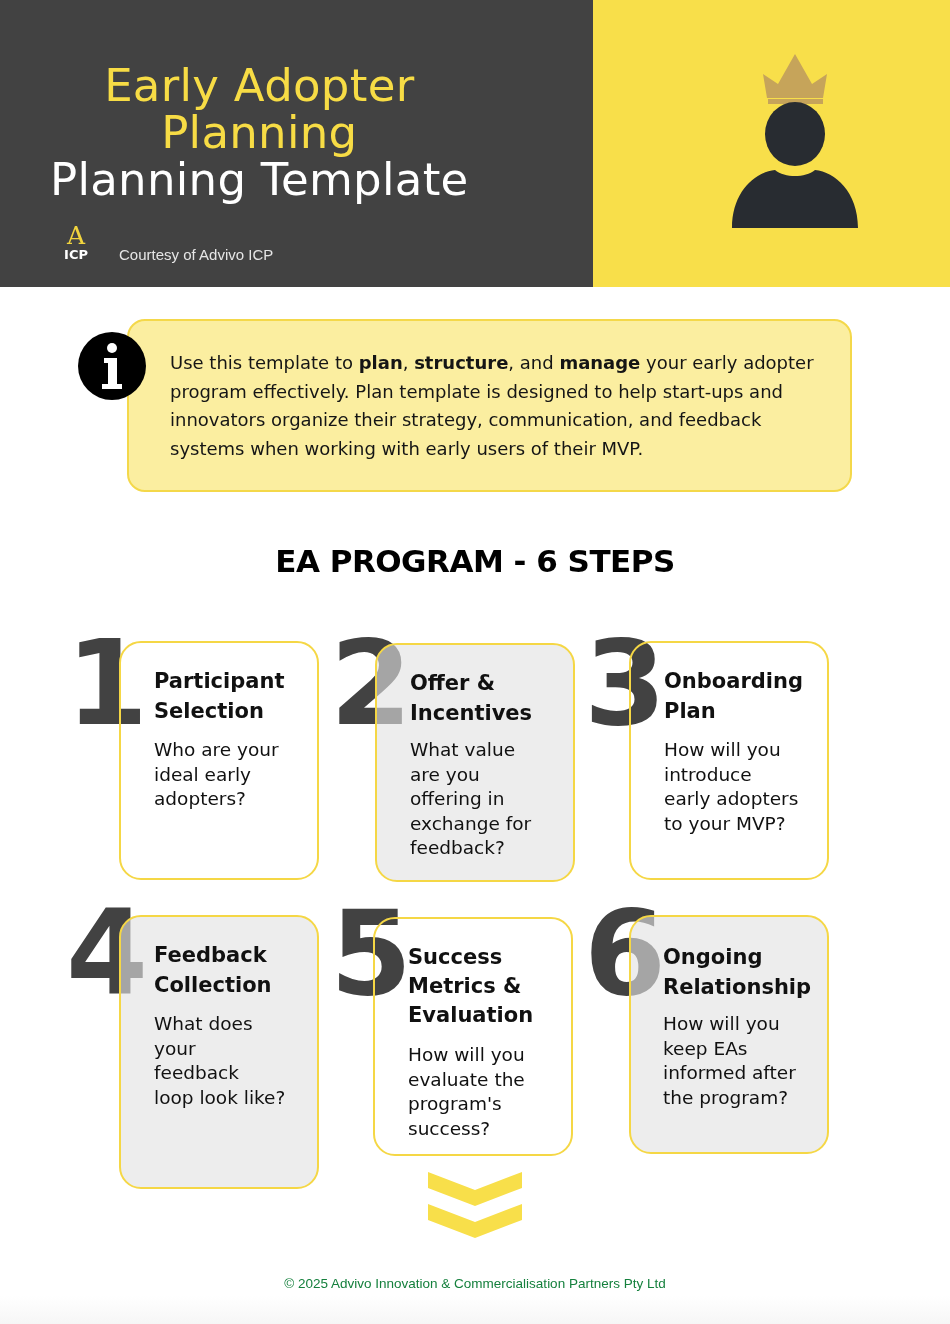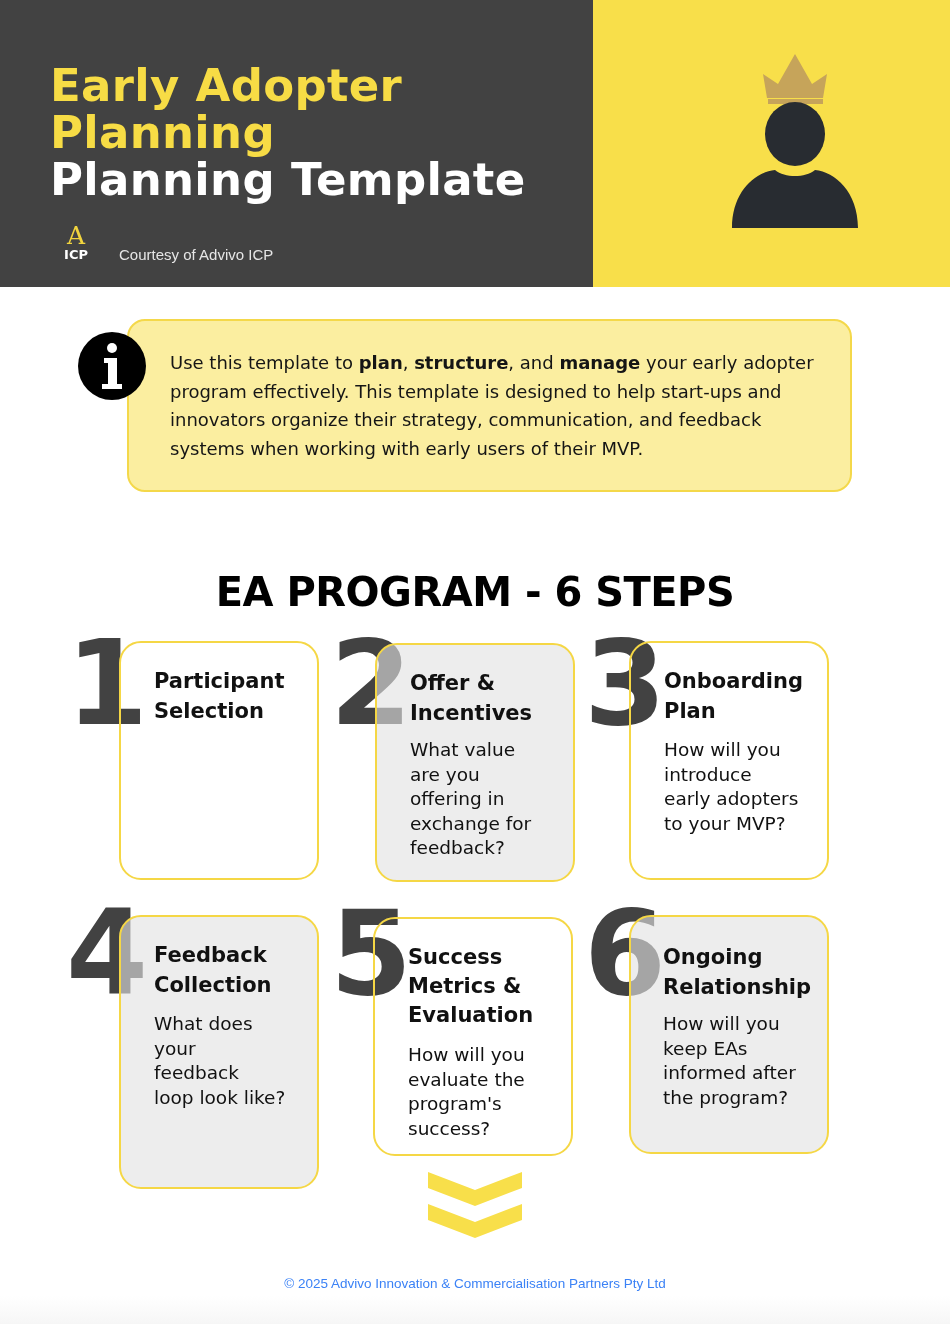--- a/index.html
+++ b/index.html
@@ -3,48 +3,48 @@
 <meta charset="utf-8">
 <style>
   * { box-sizing: border-box; margin: 0; padding: 0; }
   html, body { width: 950px; height: 1324px; background: #ffffff; overflow: hidden; }
   body { font-family: "DejaVu Sans", sans-serif; color: #111111; position: relative; }
 
   .header { position: absolute; left: 0; top: 0; width: 950px; height: 287px; }
   .header-left { position: absolute; left: 0; top: 0; width: 593px; height: 287px; background: #424242; }
   .header-right { position: absolute; left: 593px; top: 0; width: 357px; height: 287px; background: #f8df4a; }
 
-  .title { position: absolute; left: 50px; top: 62px; font-family: "DejaVu Sans", sans-serif; font-weight: bold; font-size: 45px; line-height: 47px; letter-spacing: 0.3px; }
+  .title { position: absolute; left: 50px; top: 62px; font-family: "DejaVu Sans", sans-serif; font-weight: normal; font-size: 45px; line-height: 47px; letter-spacing: 0.3px; text-align: center; }
   .title .yellow { color: #f7dc45; display: block; }
   .title .white { color: #ffffff; display: block; }
 
   .logo { position: absolute; left: 60px; top: 224px; width: 32px; height: 42px; text-align: center; }
   .logo-a { display: block; font-family: "DejaVu Serif", serif; color: #f1d43e; font-size: 25px; line-height: 24px; }
   .logo-icp { display: block; font-family: "DejaVu Sans", sans-serif; font-weight: bold; color: #ffffff; font-size: 13px; line-height: 14px; }
   .courtesy { position: absolute; left: 119px; top: 234px; font-family: "Liberation Sans", sans-serif; color: #e6e6e6; font-size: 15px; margin-top: 12px; }
 
   .crown-person { position: absolute; left: 727px; top: 52px; width: 136px; height: 180px; }
 
   .info-box { position: absolute; left: 127px; top: 319px; width: 725px; height: 173px; background: #fbeea0; border: 2px solid #f4d84a; border-radius: 18px; }
   .info-text { position: absolute; left: 170px; top: 349px; width: 670px; font-family: "DejaVu Sans", sans-serif; font-size: 18px; line-height: 28.5px; color: #151515; }
   .info-text b { font-weight: bold; }
   .info-icon { position: absolute; left: 77px; top: 331px; width: 70px; height: 70px; }
 
-  .section-title { position: absolute; left: 0; top: 543px; width: 950px; text-align: center; font-family: "DejaVu Sans", sans-serif; font-weight: bold; font-size: 40px; letter-spacing: -0.5px; color: #000; margin-top: 26px; }
+  .section-title { position: absolute; left: 0; top: 543px; width: 950px; text-align: center; font-family: "DejaVu Sans", sans-serif; font-weight: bold; font-size: 31px; letter-spacing: -0.5px; color: #000; }
 
   .step-num { position: absolute; font-family: "DejaVu Sans", sans-serif; font-weight: bold; color: #424242; font-size: 118px; line-height: 100px; z-index: 1; letter-spacing: -3px; }
   .step-box { position: absolute; border: 2px solid #f5d745; border-radius: 22px; z-index: 2; }
   .step-box.light { background: rgba(255,255,255,0); padding-left: 32px; }
   .step-box.shade { background: rgba(226,226,226,0.62); }
   .step-title { position: absolute; left: 33px; top: 23px; font-family: "DejaVu Sans", sans-serif; font-weight: bold; font-size: 21px; line-height: 30px; color: #111; white-space: pre-line; }
   .step-body { position: absolute; left: 33px; font-family: "DejaVu Sans", sans-serif; font-size: 18.5px; line-height: 24.5px; color: #111; white-space: pre-line; }
 
   .chevrons { position: absolute; left: 428px; top: 1172px; width: 95px; height: 66px; }
 
-  .footer { position: absolute; left: 0; top: 1276px; width: 950px; text-align: center; font-family: "Liberation Sans", sans-serif; font-size: 13.5px; color: #3b82f6; }
+  .footer { position: absolute; left: 0; top: 1276px; width: 950px; text-align: center; font-family: "Liberation Sans", sans-serif; font-size: 13.5px; color: #15803d; }
   .footer-fade { position: absolute; left: 0; top: 1296px; width: 950px; height: 28px; background: linear-gradient(#ffffff, #f6f6f6); }
 </style>
 </head>
 <body>
 
 <div class="header">
   <div class="header-left">
     <h1 class="title">
       <span class="yellow">Early Adopter</span>
       <span class="yellow">Planning</span>
@@ -64,28 +64,31 @@
     <path d="M5 176 C5 140 28 120 48 118 C58 126 78 126 88 118 C108 120 131 140 131 176 Z" fill="#282c31"></path>
   </svg>
 </div>
 
 <div class="info-box"></div>
 <svg class="info-icon" viewBox="0 0 70 70">
   <circle cx="35" cy="35" r="34" fill="#000"></circle>
   <circle cx="35" cy="17" r="5" fill="#fff"></circle>
   <path d="M27 27 H40 V53 H45 V58 H25 V53 H31 V32 H27 Z" fill="#fff"></path>
 </svg>
-<p class="info-text"><span>Use this template to </span><b>plan</b><span>, </span><b>structure</b><span>, and </span><b>manage</b><span> your early adopter program effectively. This template is designed to help start-ups and innovators organize their strategy, communication, and feedback systems when working with early users of their MVP.</span></p>
+<p class="info-text"><span>Use this template to </span><b>plan</b><span>, </span><b>structure</b><span>, and </span><b>manage</b><span> your early adopter program effectively. Plan template is designed to help start-ups and innovators organize their strategy, communication, and feedback systems when working with early users of their MVP.</span></p>
 
 <h2 class="section-title">EA PROGRAM - 6 STEPS</h2>
 
 <div class="step-num" style="left:66px; top:633px;">1</div>
 <div class="step-box light" style="left:119px; top:641px; width:200px; height:239px;">
   <div class="step-title">Participant
 Selection</div>
+  <div class="step-body" style="top:95px;">Who are your
+ideal early
+adopters?</div>
 </div>
 
 <div class="step-num" style="left:330px; top:633px;">2</div>
 <div class="step-box shade" style="left:375px; top:643px; width:200px; height:239px;">
   <div class="step-title">Offer &amp;
 Incentives</div>
   <div class="step-body" style="top:93px;">What value
 are you
 offering in
 exchange for

